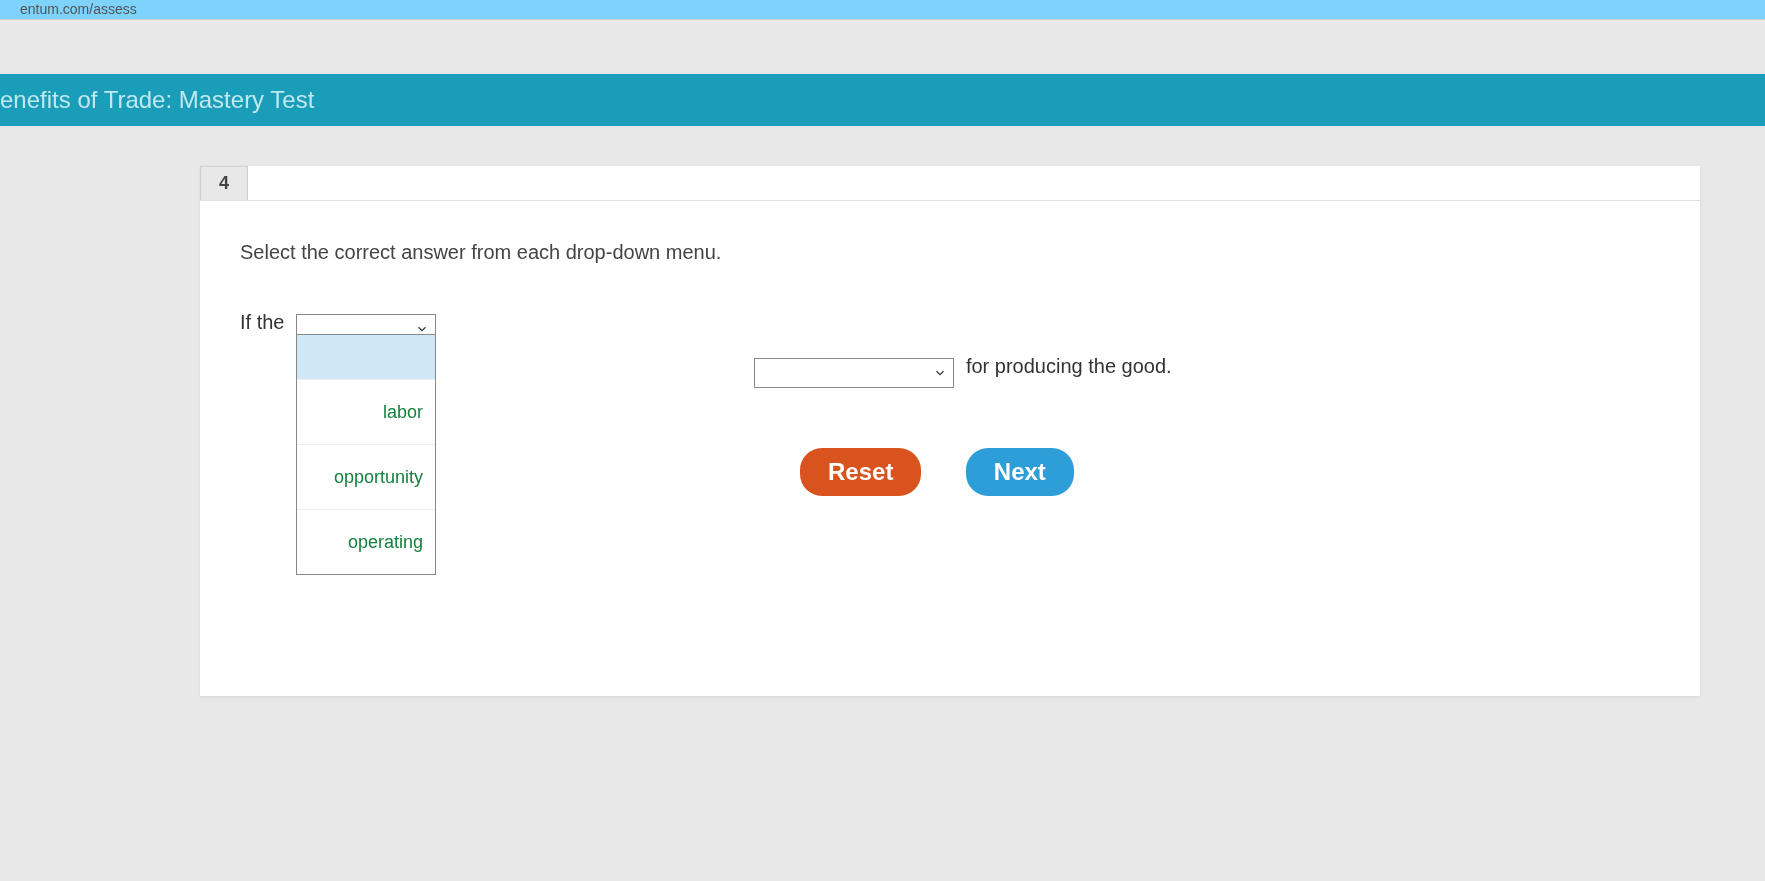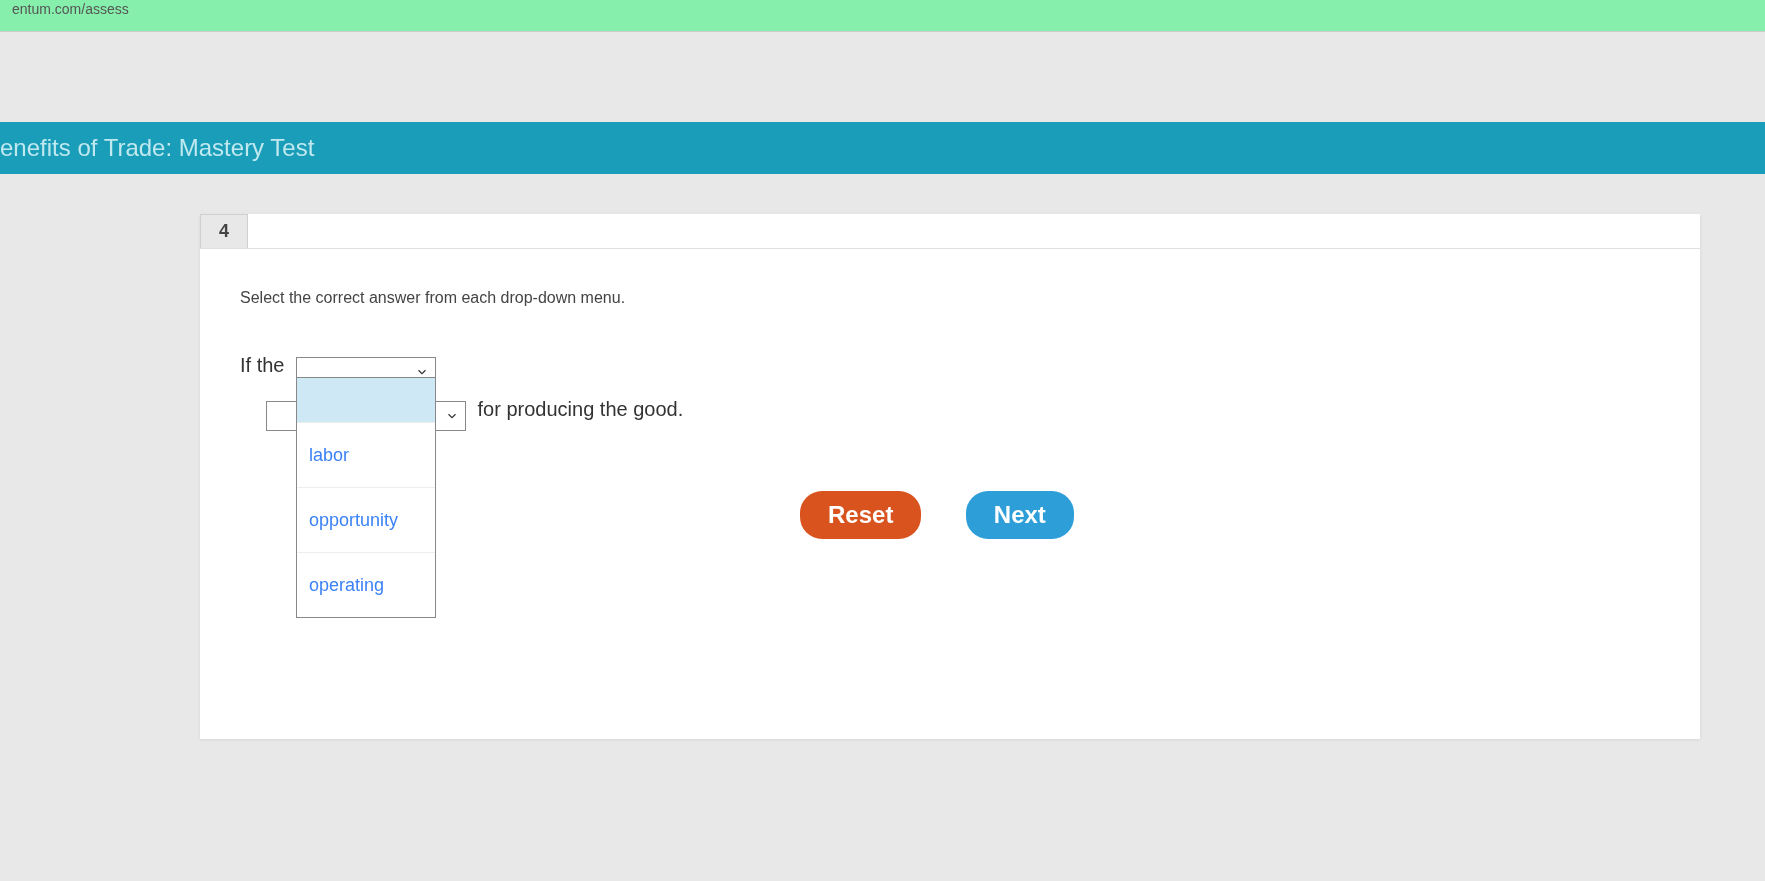--- a/index.html
+++ b/index.html
@@ -8,40 +8,40 @@
       box-sizing: border-box;
     }
     body {
       font-family: Arial, Helvetica, sans-serif;
       background: #e8e8e8;
       width: 1765px;
       height: 881px;
       overflow: hidden;
     }
     .url-bar {
-      background: #86efac;
-      height: 32px;
+      background: #7dd3fc;
+      height: 20px;
       width: 100%;
       border-bottom: 1px solid #ccc;
       font-size: 14px;
       color: #555;
-      padding-left: 12px;
+      padding-left: 20px;
       line-height: 18px;
       overflow: hidden;
     }
     .page-bg {
       background: #e8e8e8;
       width: 100%;
     }
     .title-bar {
       background: #1a9db8;
       color: #bfe8ef;
       font-size: 24px;
       padding: 12px 0 12px 0;
-      margin-top: 90px;
+      margin-top: 54px;
       width: 100%;
     }
     .title-bar-text {
       padding-left: 0;
     }
     .content-area {
       background: #fff;
       margin: 40px 0 0 200px;
       width: 1500px;
       padding: 0;
@@ -56,21 +56,21 @@
       font-size: 18px;
       color: #444;
       font-weight: bold;
       margin-left: 0;
     }
     .question-body {
       padding: 40px 40px 200px 40px;
       border-top: 1px solid #e0e0e0;
     }
     .instruction {
-      font-size: 16px;
+      font-size: 20px;
       color: #444;
       margin-bottom: 40px;
     }
     .sentence-row {
       font-size: 20px;
       color: #333;
       line-height: 36px;
       position: relative;
     }
     .sentence-text {
@@ -112,23 +112,24 @@
       top: 30px;
       left: 0;
       width: 140px;
       border: 1px solid #888;
       background: #fff;
       z-index: 10;
     }
     .dropdown-option {
       padding: 14px 12px;
       font-size: 18px;
-      color: #3b82f6;
+      color: #15803d;
       cursor: pointer;
       border-top: 1px solid #eee;
+      text-align: right;
     }
     .dropdown-option:first-child {
       border-top: none;
     }
     .dropdown-option.highlighted {
       background: #cfe8f5;
       height: 44px;
     }
     .buttons-row {
       margin-top: 60px;
@@ -149,20 +150,21 @@
       background: #d9531e;
     }
     .btn-next {
       background: #2d9ed8;
       text-align: center;
     }
     .second-line-wrapper {
       display: block;
       margin-top: 4px;
       margin-left: 20px;
+      text-align: center;
     }
   </style>
 </head>
 <body>
 
 <div class="url-bar">
   <span>entum.com/assess</span>
 </div>
 
 <div class="page-bg">

